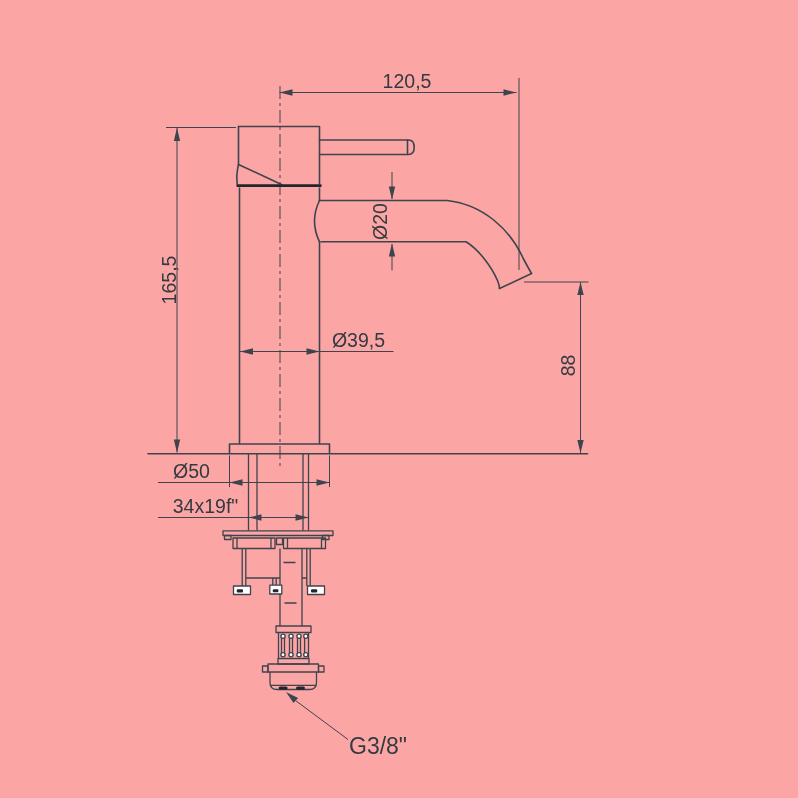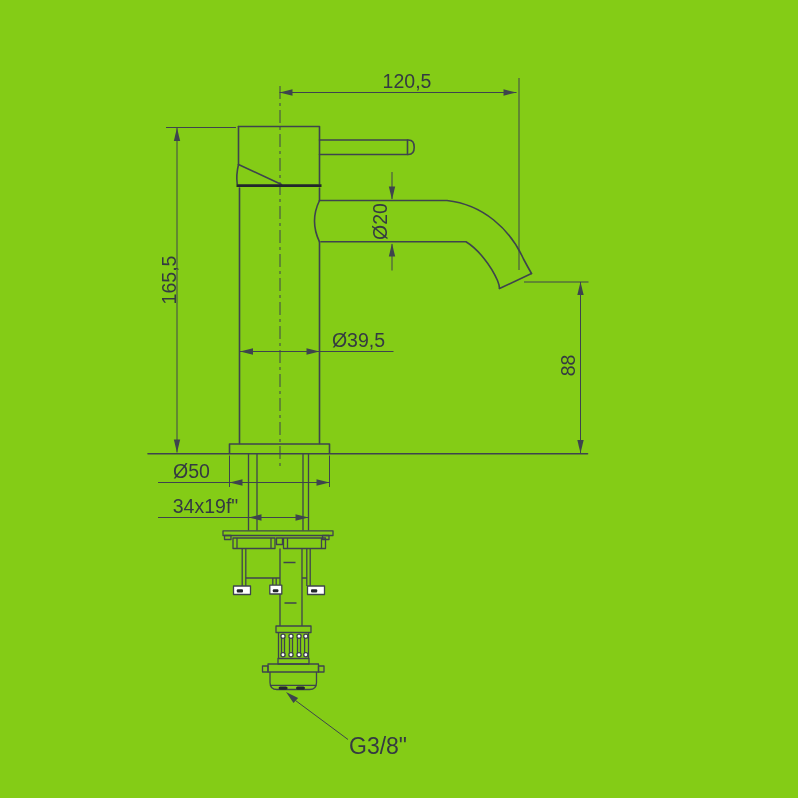--- a/index.html
+++ b/index.html
@@ -1,16 +1,16 @@
 <!DOCTYPE html>
 <html><head>
 <meta charset="utf-8">
 <style>
   html,body{margin:0;padding:0;background:#ffffff;}
-  .stage{width:798px;height:798px;background:#84cc16;position:relative;overflow:hidden;}
+  .stage{width:798px;height:798px;background:#fca5a5;position:relative;overflow:hidden;}
   svg{display:block;}
   svg text{font-family:"Liberation Sans","DejaVu Sans",sans-serif;font-size:19.5px;}
   svg text.lg{font-size:23px;}
 </style>
 </head>
 <body>
 
 <div class="stage">
 <svg width="798" height="798" viewBox="0 0 798 798">
 

